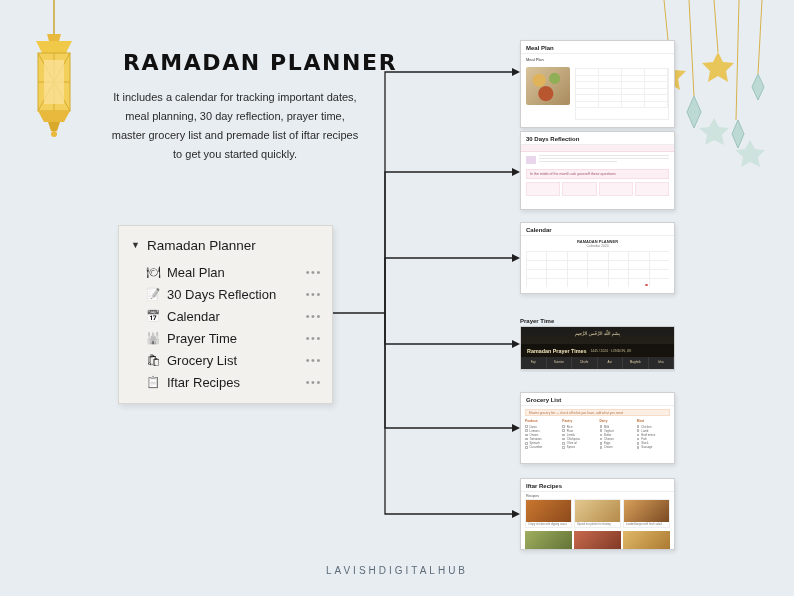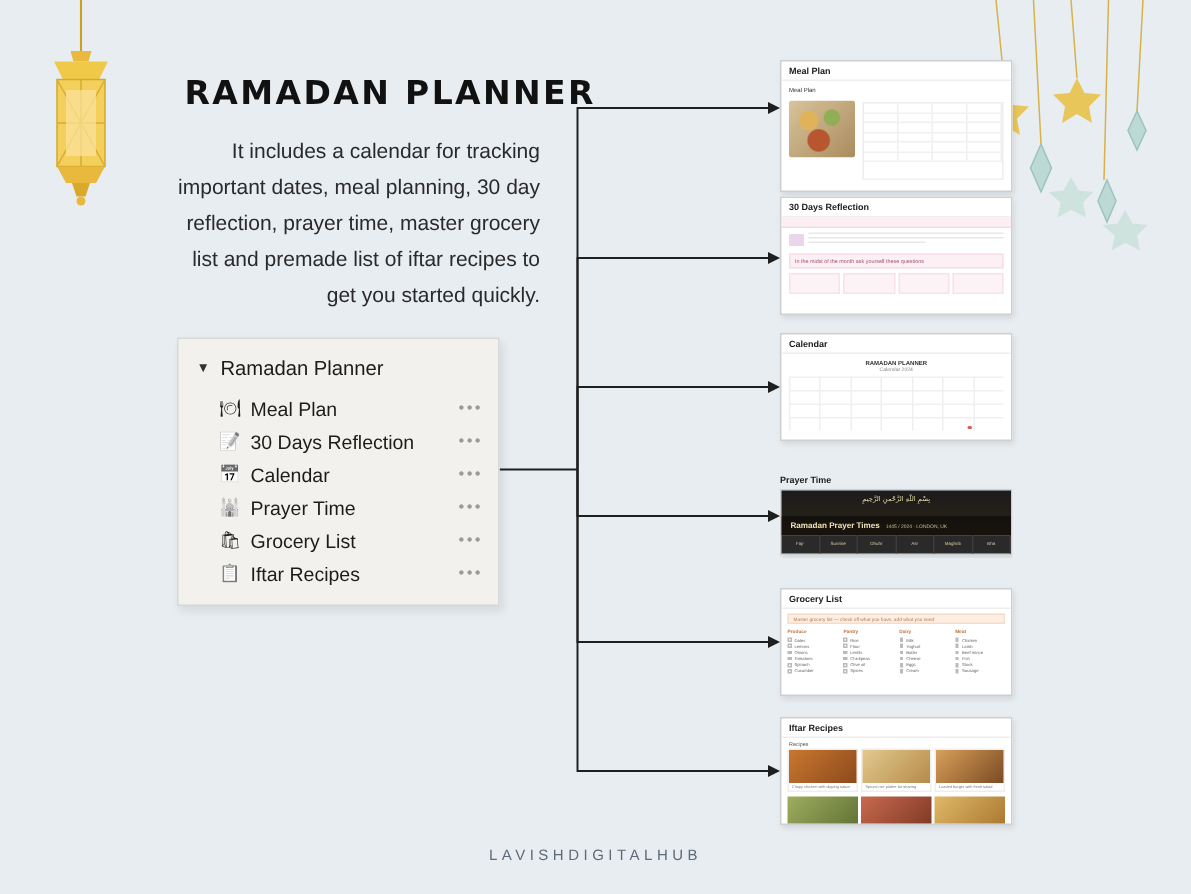--- a/index.html
+++ b/index.html
@@ -32,24 +32,24 @@
     font-size: 22px;
     letter-spacing: 1.6px;
     font-weight: bold;
     color: #111;
     font-family: "DejaVu Sans", sans-serif;
   }
   .subtitle {
     position: absolute;
     left: 110px; top: 88px;
     width: 250px;
-    font-size: 14px;
+    font-size: 11px;
     line-height: 1.72;
     color: #2a2a2a;
-    text-align: right;
+    text-align: center;
   }
 
   
   .panel {
     position: absolute;
     left: 118px; top: 225px;
     width: 215px;
     background: #f2f1ee;
     border: 1px solid #d8d7d3;
     box-shadow: 2px 3px 6px rgba(0,0,0,0.09);

